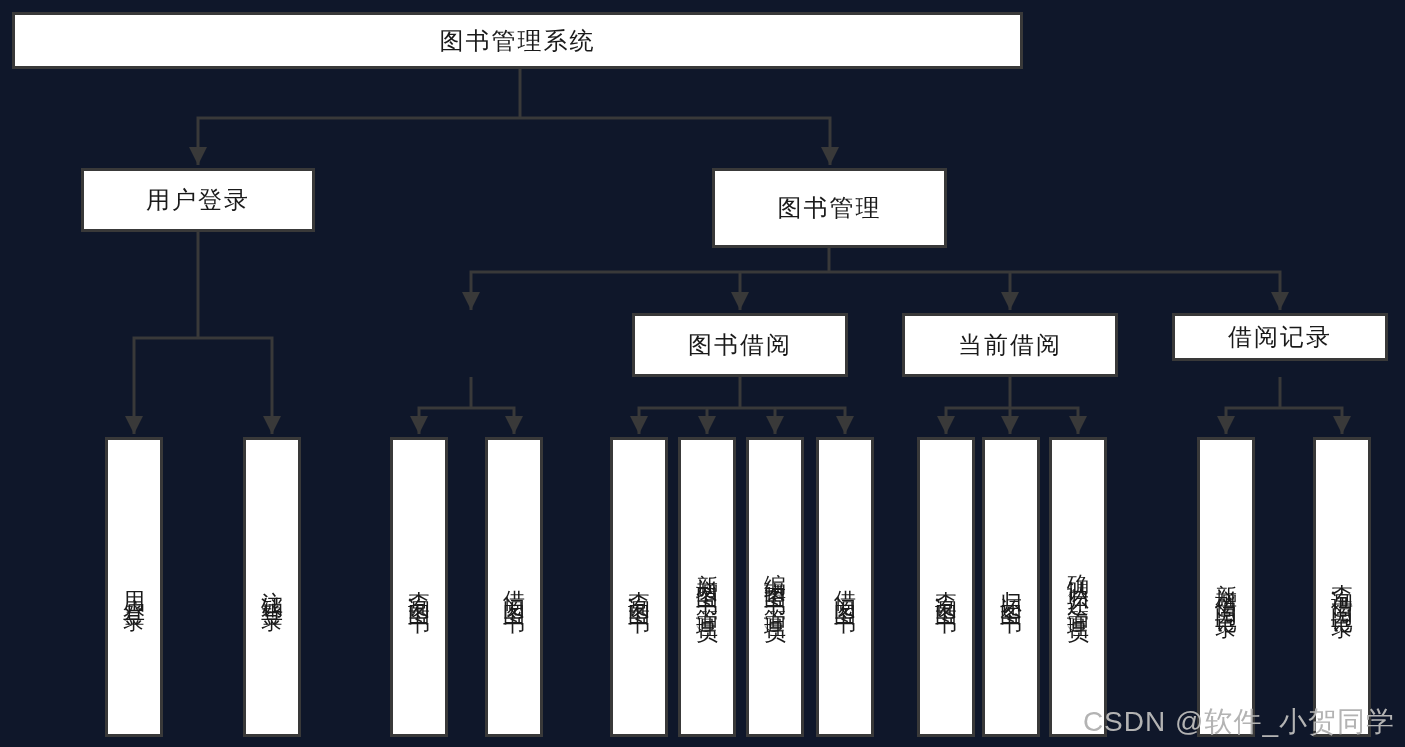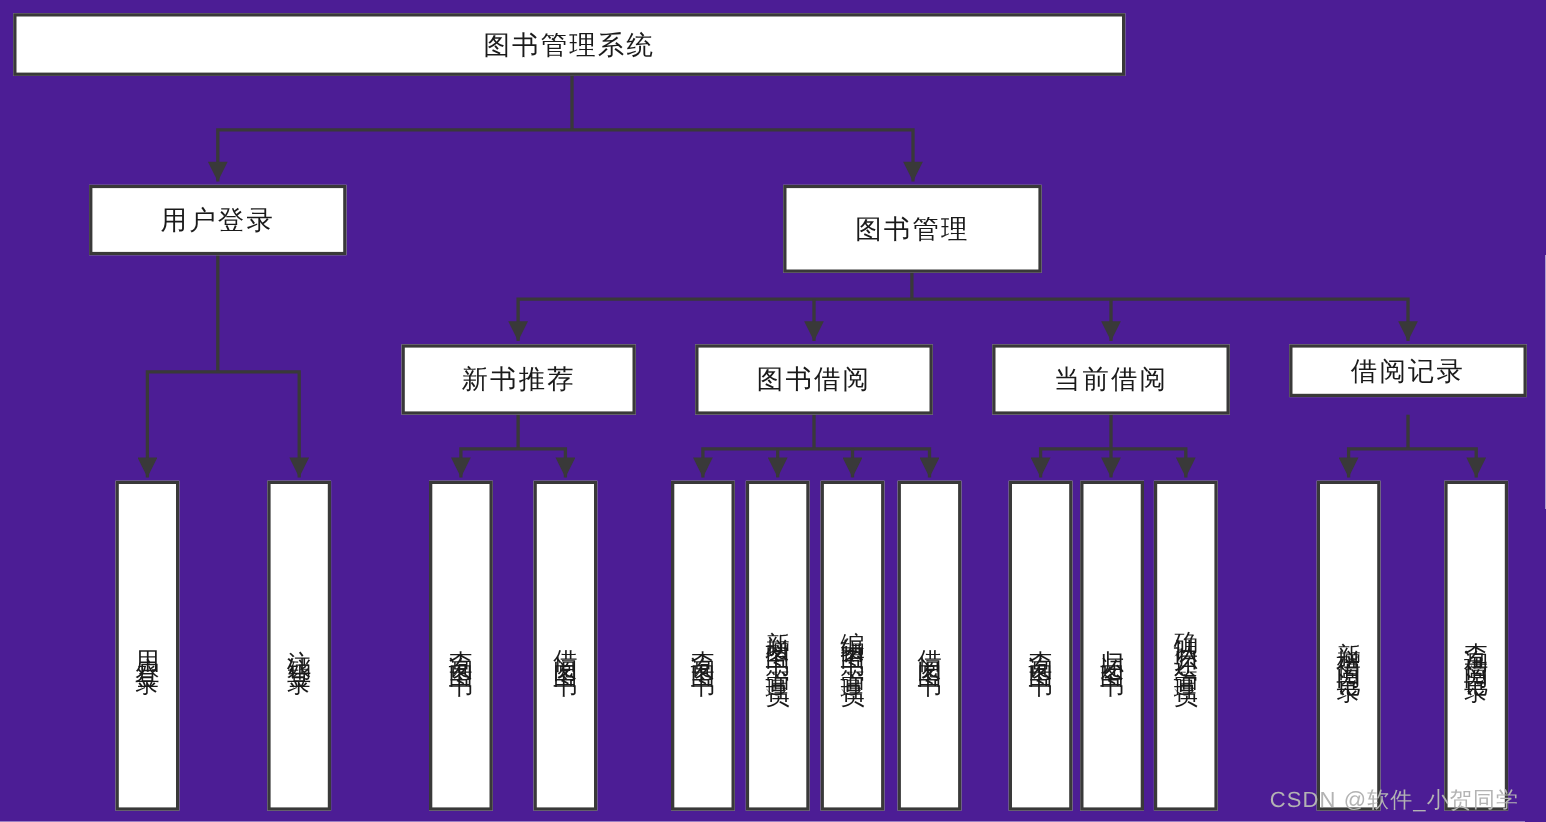--- a/index.html
+++ b/index.html
@@ -1,32 +1,32 @@
 <!DOCTYPE html>
 <html><head>
 <meta charset="utf-8">
 <style>
   html,body{margin:0;padding:0;background:#ffffff;}
   .canvas{
-    position:relative;width:1405px;height:747px;background:#4c1d95;overflow:hidden;
+    position:relative;width:1405px;height:747px;background:#0f172a;overflow:hidden;
     font-family:"Liberation Sans","DejaVu Sans",sans-serif;color:#1a1a1a;text-align:center;
   }
   .connectors{position:absolute;left:0;top:0;z-index:1;}
   .box{
     position:absolute;box-sizing:border-box;border:3px solid #393939;background:#ffffff;
     display:flex;align-items:center;justify-content:center;z-index:2;
   }
   .h-box{font-size:24px;letter-spacing:2px;}
   .v-box{
     writing-mode:vertical-rl;text-orientation:mixed;
     font-size:22px;letter-spacing:7px;line-height:1;
   }
   .watermark{
-    position:absolute;right:24px;bottom:6px;z-index:3;
-    font-size:20px;color:#b3b3b3;letter-spacing:1px;white-space:nowrap;
+    position:absolute;right:10px;bottom:6px;z-index:3;
+    font-size:28px;color:#b3b3b3;letter-spacing:1px;white-space:nowrap;
   }
 </style>
 </head>
 <body>
 
 <div class="canvas">
 
   <svg class="connectors" width="1405" height="747" viewBox="0 0 1405 747">
     <defs>
       <marker id="arrow" viewBox="0 0 10 10" refX="10" refY="5" markerWidth="8" markerHeight="6" orient="auto-start-reverse">
@@ -61,21 +61,20 @@
       <path d="M 1280 377 L 1280 408"></path>
       <path d="M 1226 434 L 1226 408 L 1342 408 L 1342 434" marker-start="url(#arrow)" marker-end="url(#arrow)"></path>
     </g>
   </svg>
 
   <div class="box h-box" style="left:12px;top:12px;width:1011px;height:57px">图书管理系统</div>
 
   <div class="box h-box" style="left:81px;top:168px;width:234px;height:64px">用户登录</div>
   <div class="box h-box" style="left:712px;top:168px;width:235px;height:80px">图书管理</div>
 
-  <div class="box h-box" style="left:365px;top:313px;width:213px;height:64px">新书推荐</div>
   <div class="box h-box" style="left:902px;top:313px;width:216px;height:64px">当前借阅</div>
   <div class="box h-box" style="left:632px;top:313px;width:216px;height:64px">图书借阅</div>
   <div class="box h-box" style="left:1172px;top:313px;width:216px;height:48px">借阅记录</div>
 
   <div class="box v-box" style="left:105px;top:437px;width:58px;height:300px">用户登录</div>
   <div class="box v-box" style="left:243px;top:437px;width:58px;height:300px">注销登录</div>
 
   <div class="box v-box" style="left:390px;top:437px;width:58px;height:300px">查询图书</div>
   <div class="box v-box" style="left:485px;top:437px;width:58px;height:300px">借阅图书</div>
 

